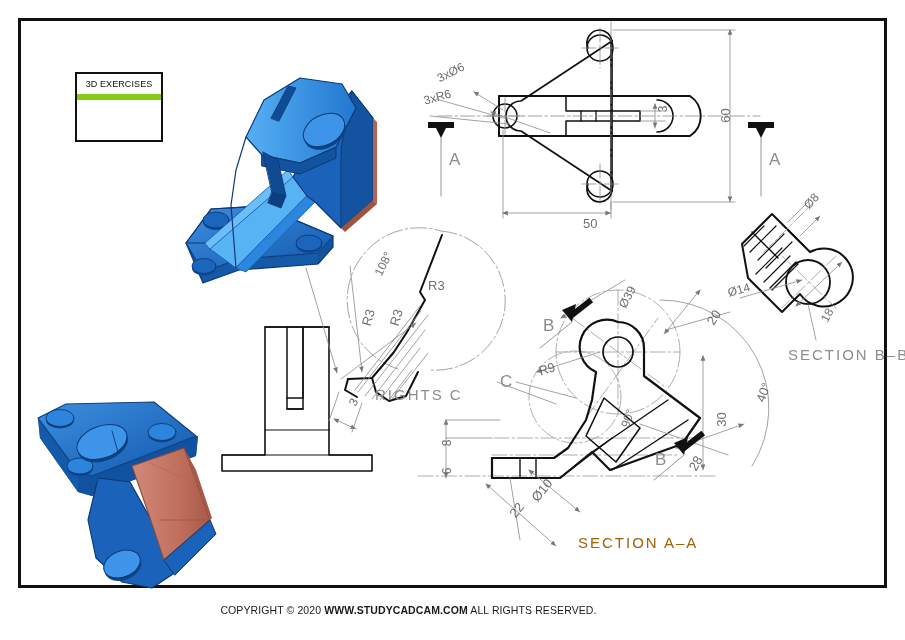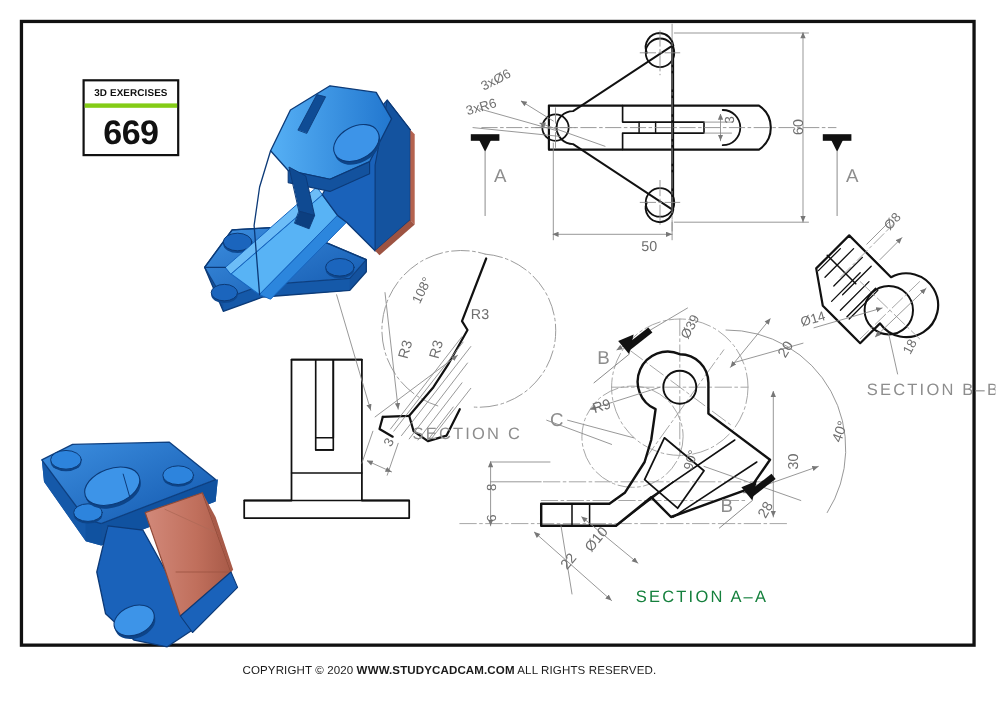--- a/index.html
+++ b/index.html
@@ -5,23 +5,23 @@
   html,body{margin:0;padding:0;background:#fff;}
   body{width:905px;height:640px;overflow:hidden;
        font-family:"Liberation Sans","DejaVu Sans",sans-serif;}
   #sheet{position:relative;width:905px;height:640px;background:#ffffff;}
   #frame{position:absolute;left:18px;top:18px;width:869px;height:570px;
          border:3px solid #111;box-sizing:border-box;}
   .svgwrap{position:absolute;left:0;top:0;width:905px;height:640px;}
   
   #titleblock{position:absolute;left:75px;top:72px;width:88px;height:70px;
        border:2px solid #111;background:#fff;box-sizing:border-box;}
-  #tb-head{height:20px;border-bottom:4px solid #84cc16;display:flex;
+  #tb-head{height:20px;border-bottom:6px solid #84cc16;display:flex;
        align-items:center;justify-content:center;font-size:9px;
-       font-weight:700;letter-spacing:.1px;color:#111;}
+       font-weight:400;letter-spacing:.1px;color:#111;}
   #tb-num{height:46px;display:flex;align-items:center;justify-content:center;
        font-size:31px;font-weight:800;color:#111;letter-spacing:-.5px;}
   
   #footer{position:absolute;left:0;top:604px;width:817px;text-align:center;
        font-size:10.5px;color:#1a1a1a;letter-spacing:.1px;}
   #footer b{font-weight:700;}
   .lbl{position:absolute;color:#7a7a7a;font-size:13px;
        font-family:"Liberation Sans",sans-serif;white-space:nowrap;}
   .lbl.big{font-size:15px;letter-spacing:2px;}
   .dim{position:absolute;color:#6f6f6f;font-size:11px;white-space:nowrap;}
@@ -337,39 +337,38 @@
         <path d="M796,306 L842,262" marker-start="url(#arS)" marker-end="url(#ar)"></path>
         <path d="M808,304 L816,340"></path>
       </g>
     </g>
 
     </g>
   </svg>
 
   <div id="titleblock">
     <div id="tb-head">3D EXERCISES</div>
-    <div id="tb-num">669</div>
   </div>
 
   <div class="dim" style="left:438px;top:72px;transform:rotate(-27deg);transform-origin:left center;font-size:12px;">3xØ6</div>
   <div class="dim" style="left:424px;top:94px;transform:rotate(-16deg);transform-origin:left center;font-size:12px;">3xR6</div>
   <div class="dim" style="left:543px;top:216px;font-size:13px;margin-left:40px;">50</div>
   <div class="dim" style="left:718px;top:108px;transform:rotate(-90deg);font-size:13px;">60</div>
   <div class="dim" style="left:660px;top:102px;transform:rotate(-90deg);font-size:12px;">3</div>
   <div class="lbl" style="left:449px;top:150px;font-size:17px;color:#8d8d8d;">A</div>
   <div class="lbl" style="left:769px;top:150px;font-size:17px;color:#8d8d8d;">A</div>
 
   <div class="dim" style="left:428px;top:278px;font-size:13px;">R3</div>
   <div class="dim" style="left:366px;top:318px;transform:rotate(-74deg);transform-origin:left center;font-size:13px;">R3</div>
   <div class="dim" style="left:394px;top:318px;transform:rotate(-74deg);transform-origin:left center;font-size:13px;">R3</div>
   <div class="dim" style="left:378px;top:268px;transform:rotate(-64deg);transform-origin:left center;font-size:12px;">108°</div>
   <div class="dim" style="left:352px;top:398px;transform:rotate(-62deg);transform-origin:left center;font-size:12px;">3</div>
-  <div class="lbl big" style="left:375px;top:386px;color:#8d8d8d;">SECTION  C</div>
-
-  <div class="lbl big" style="left:578px;top:534px;color:#15803d;">SECTION  A–A</div>
+  <div class="lbl big" style="left:375px;top:386px;color:#8d8d8d;">RIGHTS  C</div>
+
+  <div class="lbl big" style="left:578px;top:534px;color:#a16207;">SECTION  A–A</div>
   <div class="lbl" style="left:543px;top:316px;font-size:17px;color:#8d8d8d;">B</div>
   <div class="lbl" style="left:655px;top:450px;font-size:17px;color:#8d8d8d;">B</div>
   <div class="lbl" style="left:500px;top:372px;font-size:17px;color:#8d8d8d;">C</div>
   <div class="dim" style="left:622px;top:300px;transform:rotate(-62deg);transform-origin:left center;font-size:12px;">Ø39</div>
   <div class="dim" style="left:539px;top:364px;transform:rotate(-18deg);transform-origin:left center;font-size:13px;">R9</div>
   <div class="dim" style="left:625px;top:420px;transform:rotate(-72deg);transform-origin:left center;font-size:12px;">90°</div>
   <div class="dim" style="left:710px;top:316px;transform:rotate(-58deg);transform-origin:left center;font-size:13px;">20</div>
   <div class="dim" style="left:714px;top:412px;transform:rotate(-90deg);font-size:13px;">30</div>
   <div class="dim" style="left:692px;top:462px;transform:rotate(-60deg);transform-origin:left center;font-size:13px;">28</div>
   <div class="dim" style="left:760px;top:394px;transform:rotate(-70deg);transform-origin:left center;font-size:13px;">40°</div>

